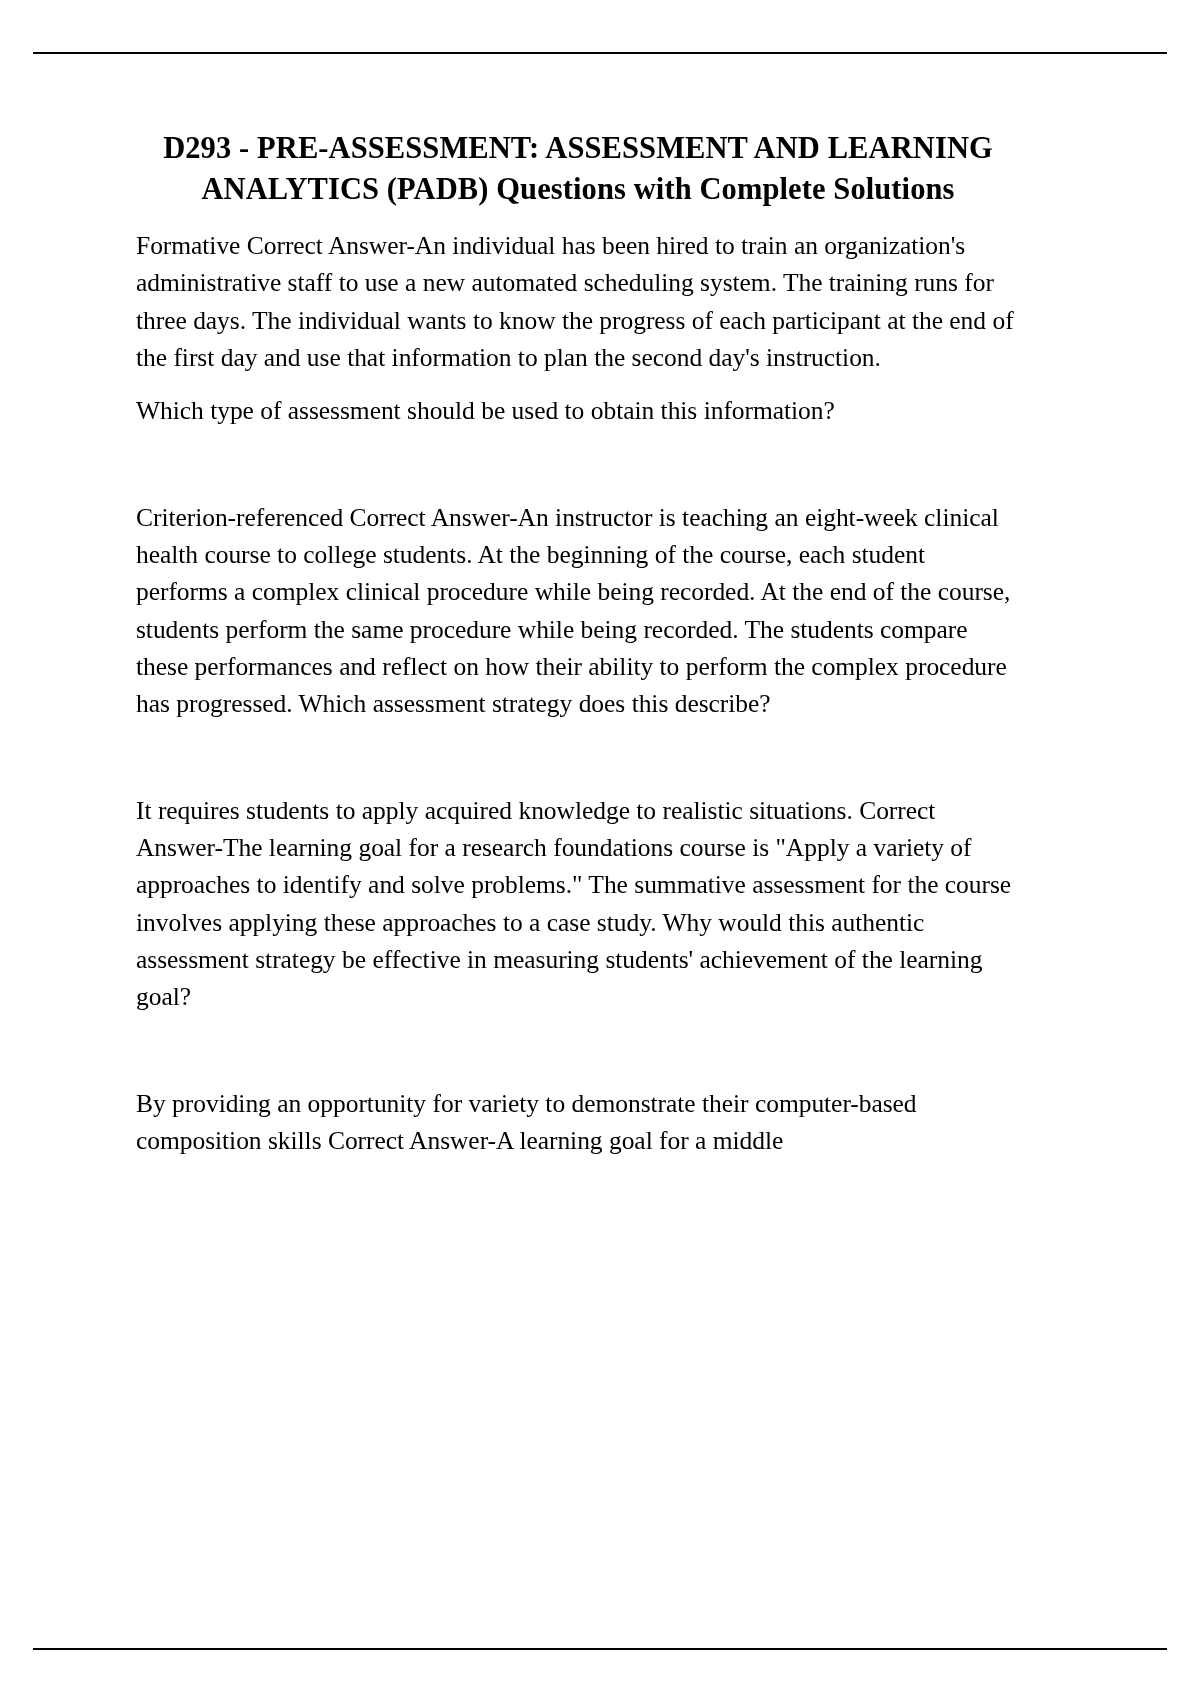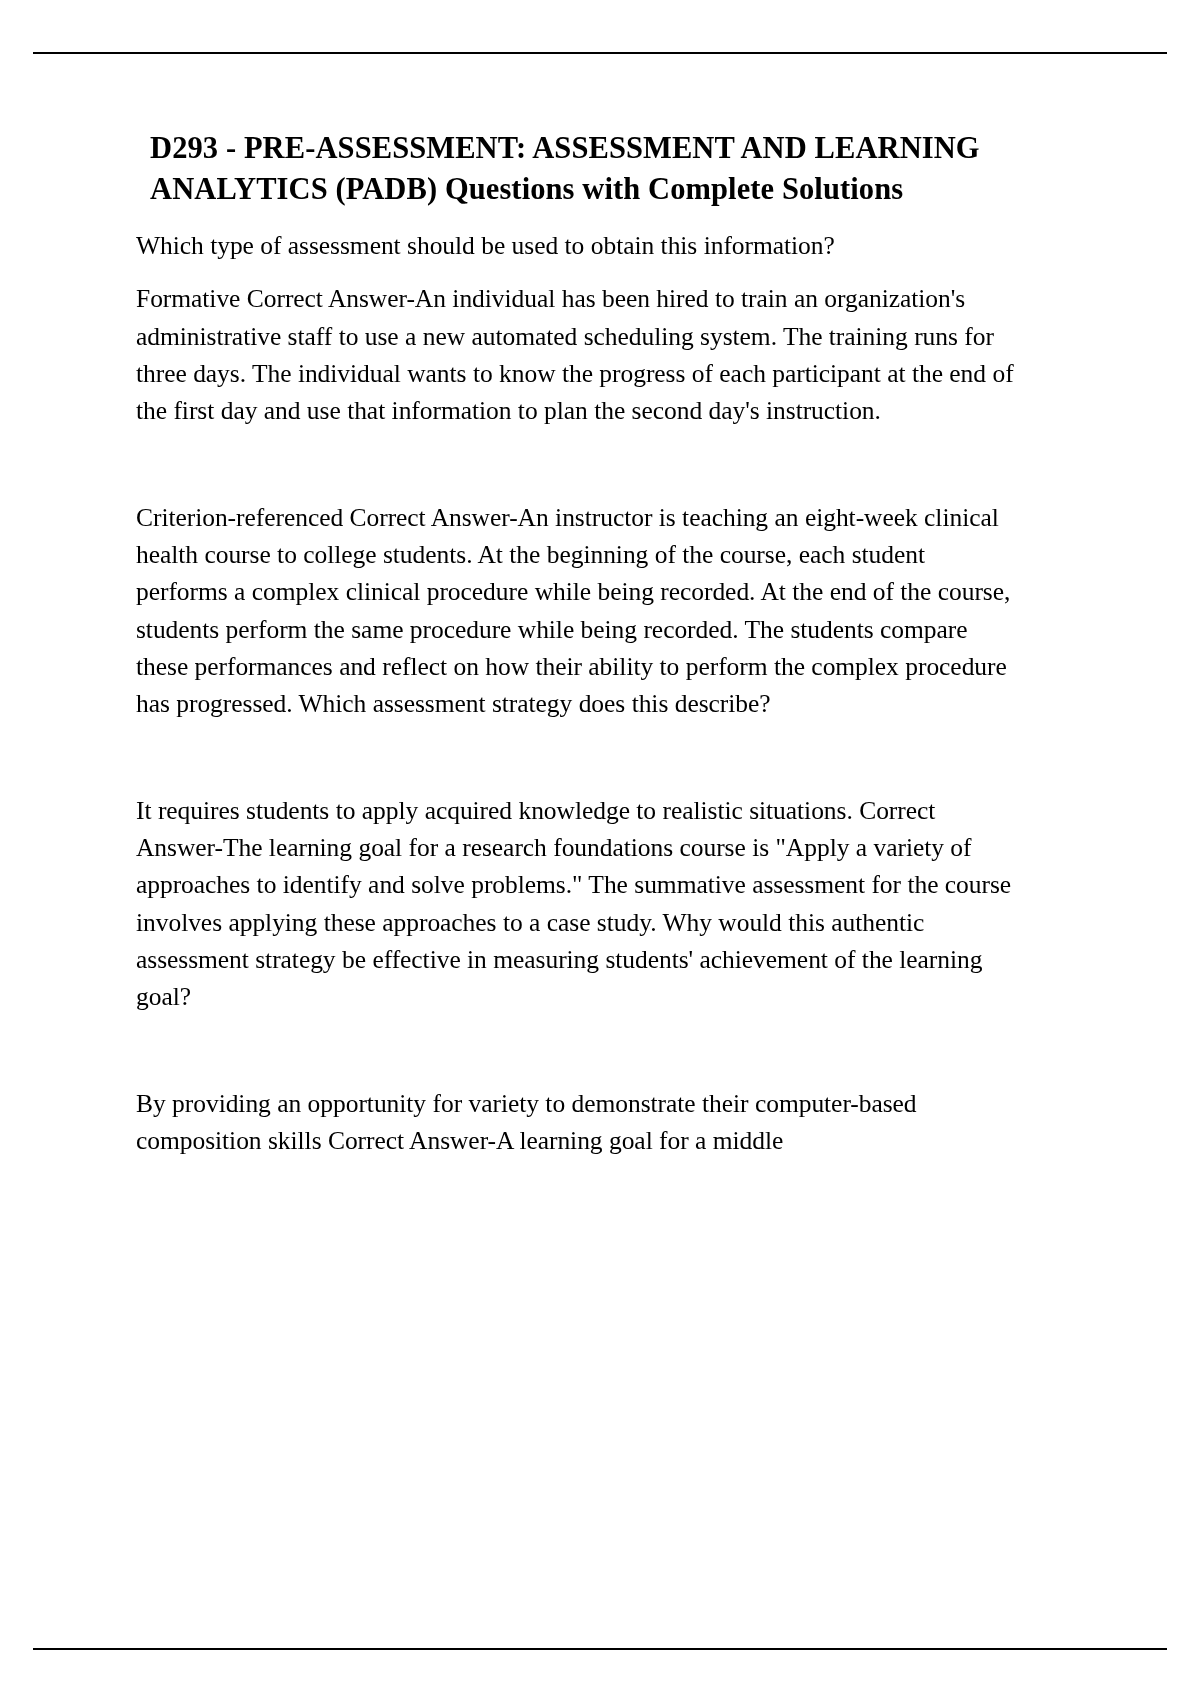--- a/index.html
+++ b/index.html
@@ -35,21 +35,21 @@
     position: absolute;
     left: 136px;
     top: 128px;
     width: 884px;
   }
 
   .doc-title {
     font-weight: bold;
     font-size: 30.5px;
     line-height: 1.36;
-    text-align: left;
+    text-align: center;
     margin: 0 0 16px 0;
     letter-spacing: 0.1px;
     padding: 0 14px;
   }
 
   p.para {
     font-size: 25.5px;
     line-height: 1.465;
     margin: 0 0 16px 0;
     text-align: left;
@@ -68,23 +68,23 @@
 <body>
 
 <div class="page">
 
   <div class="rule rule-top"></div>
 
   <div class="content">
 
     <h1 class="doc-title">D293 - PRE-ASSESSMENT: ASSESSMENT AND LEARNING ANALYTICS (PADB) Questions with Complete Solutions</h1>
 
+    <p class="para">Formative Correct Answer-An individual has been hired to train an organization's administrative staff to use a new automated scheduling system. The training runs for three days. The individual wants to know the progress of each participant at the end of the first day and use that information to plan the second day's instruction.</p>
+
     <p class="para">Which type of assessment should be used to obtain this information?</p>
-
-    <p class="para">Formative Correct Answer-An individual has been hired to train an organization's administrative staff to use a new automated scheduling system. The training runs for three days. The individual wants to know the progress of each participant at the end of the first day and use that information to plan the second day's instruction.</p>
 
     <p class="spacer-para"></p>
 
     <p class="para">Criterion-referenced Correct Answer-An instructor is teaching an eight-week clinical health course to college students. At the beginning of the course, each student performs a complex clinical procedure while being recorded. At the end of the course, students perform the same procedure while being recorded. The students compare these performances and reflect on how their ability to perform the complex procedure has progressed. Which assessment strategy does this describe?</p>
 
     <p class="spacer-para"></p>
 
     <p class="para">It requires students to apply acquired knowledge to realistic situations. Correct Answer-The learning goal for a research foundations course is "Apply a variety of approaches to identify and solve problems." The summative assessment for the course involves applying these approaches to a case study. Why would this authentic assessment strategy be effective in measuring students' achievement of the learning goal?</p>
 
     <p class="spacer-para"></p>

